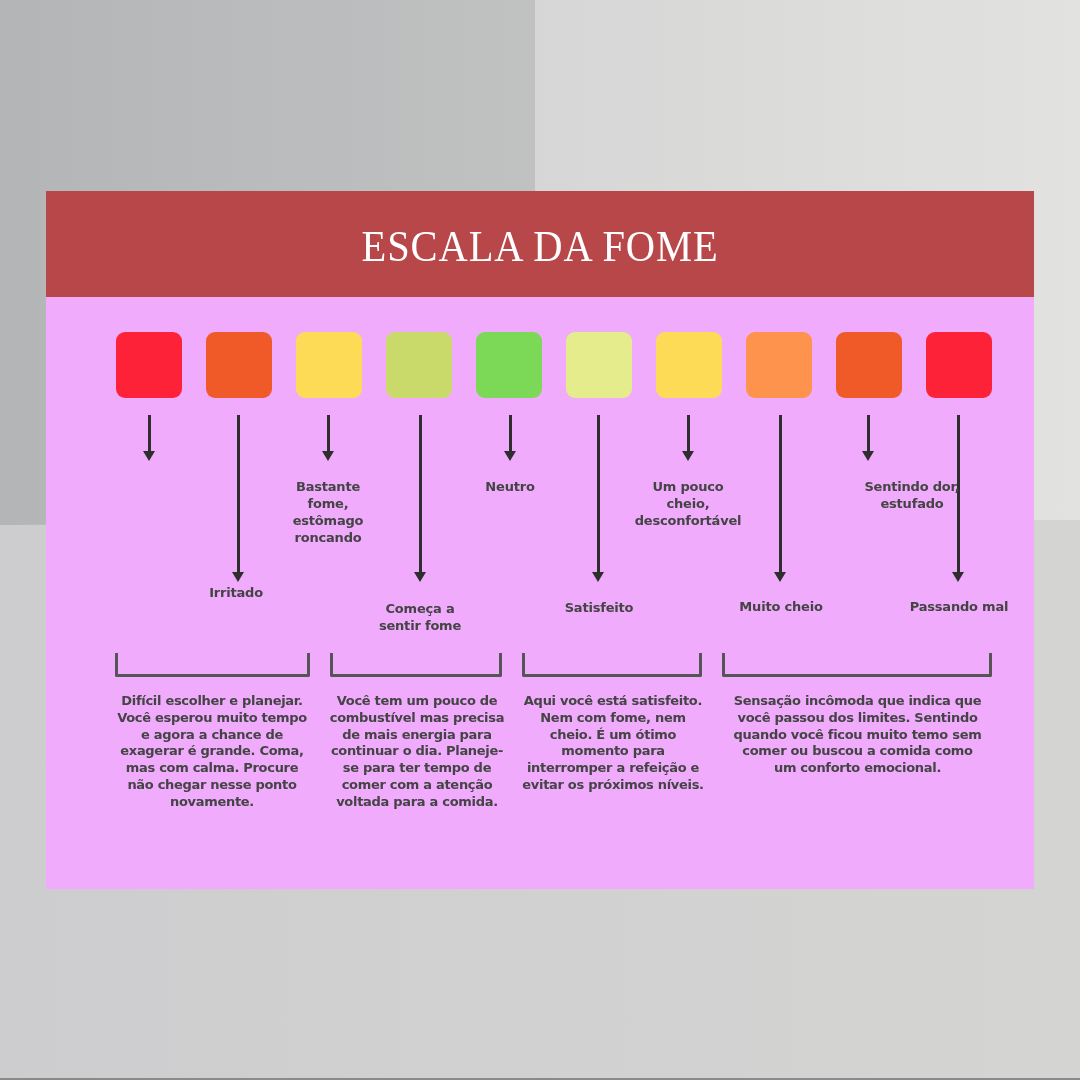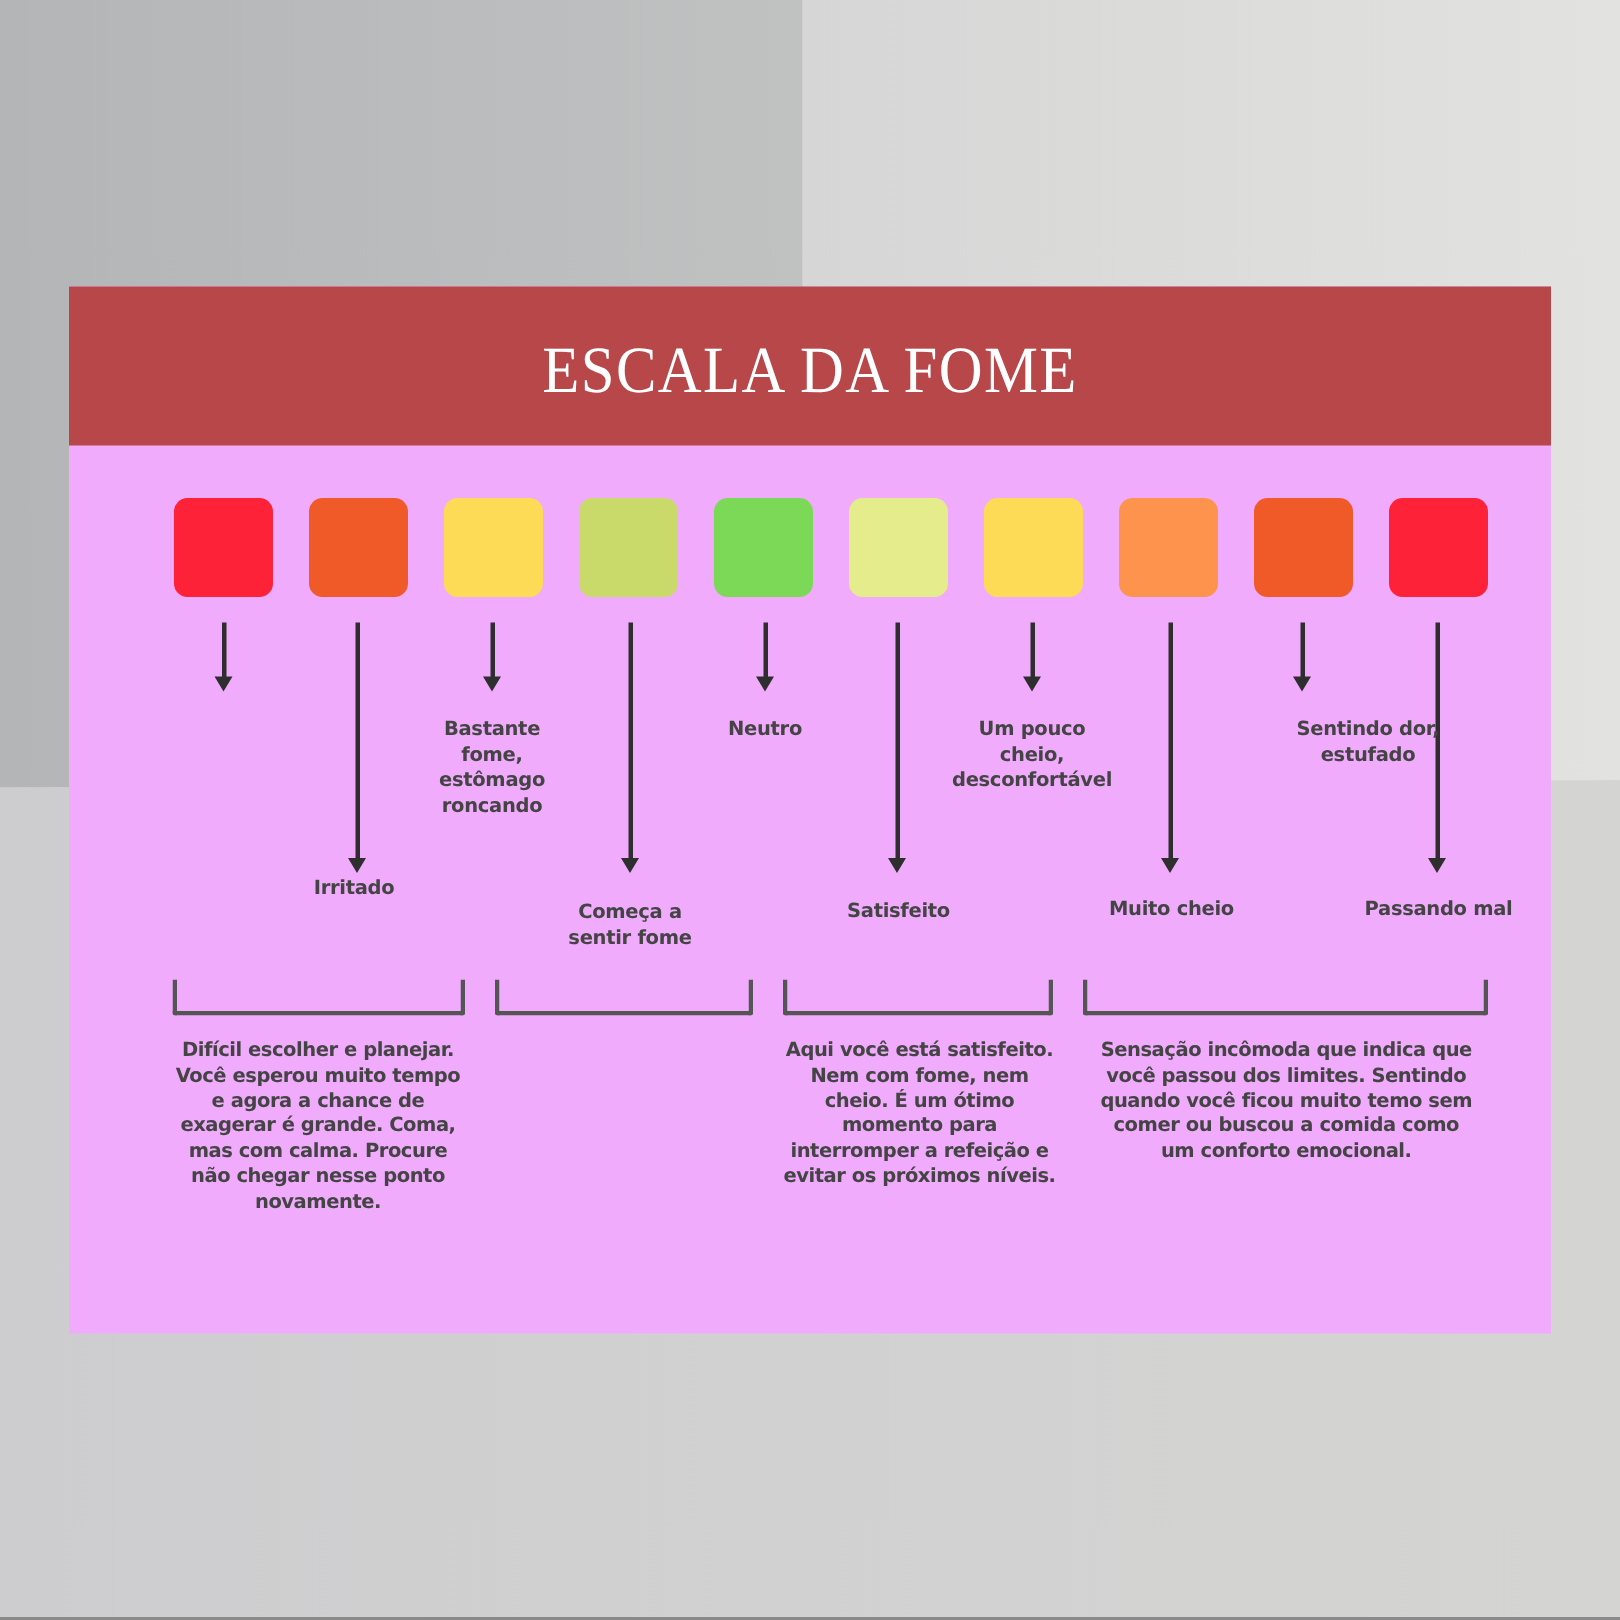--- a/index.html
+++ b/index.html
@@ -114,16 +114,17 @@
   <div class="label" style="left:680px; top:407px; width:110px;">Muito cheio</div>
   <div class="label" style="left:810px; top:287px; width:112px;">Sentindo dor, estufado</div>
   <div class="label" style="left:858px; top:407px; width:110px;">Passando mal</div>
 
   <div class="bracket" style="left:69px; width:195px;"></div>
   <div class="bracket" style="left:284px; width:172px;"></div>
   <div class="bracket" style="left:476px; width:180px;"></div>
   <div class="bracket" style="left:676px; width:270px;"></div>
 
   <div class="desc" style="left:66px; width:200px;">Difícil escolher e planejar. Você esperou muito tempo e agora a chance de exagerar é grande. Coma, mas com calma. Procure não chegar nesse ponto novamente.</div>
+  <div class="desc" style="left:282px; width:178px;">Você tem um pouco de combustível mas precisa de mais energia para continuar o dia. Planeje-se para ter tempo de comer com a atenção voltada para a comida.</div>
   <div class="desc" style="left:474px; width:186px;">Aqui você está satisfeito. Nem com fome, nem cheio. É um ótimo momento para interromper a refeição e evitar os próximos níveis.</div>
   <div class="desc" style="left:684px; width:255px;">Sensação incômoda que indica que você passou dos limites. Sentindo quando você ficou muito temo sem comer ou buscou a comida como um conforto emocional.</div>
 
 </div>
 
 </body></html>

